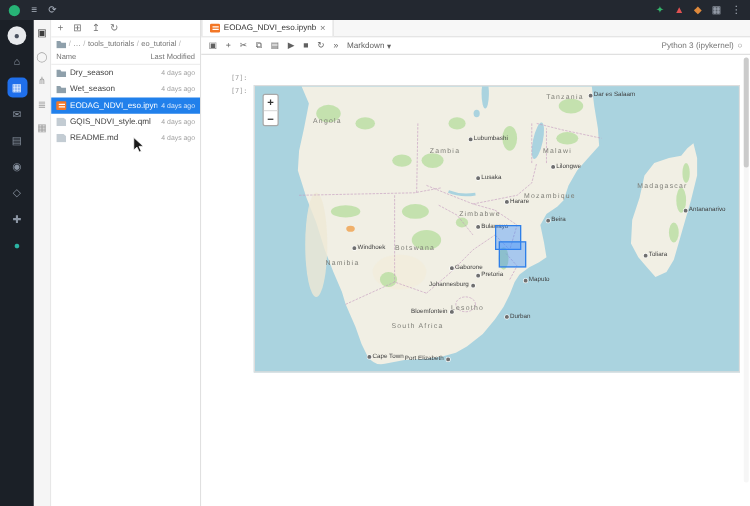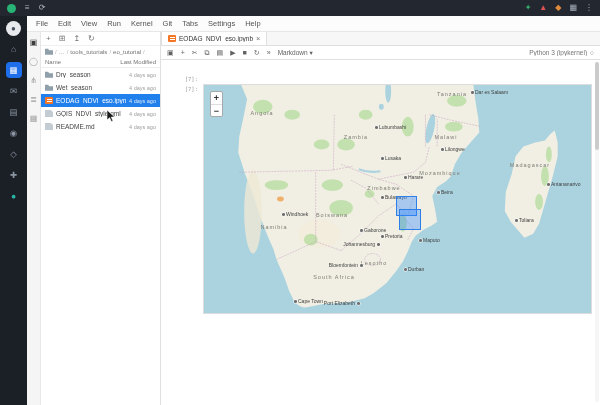--- a/index.html
+++ b/index.html
@@ -111,31 +111,20 @@
       <div class="tb-item active">▦</div>
       <div class="tb-item">✉</div>
       <div class="tb-item">▤</div>
       <div class="tb-item">◉</div>
       <div class="tb-item">◇</div>
       <div class="tb-item">✚</div>
       <div class="tb-item" style="color: rgb(43, 179, 163);">●</div>
     </div>
 
   <div class="jlab">
-    <div class="menubar">
-        <span class="menu-item">File</span>
-        <span class="menu-item">Edit</span>
-        <span class="menu-item">View</span>
-        <span class="menu-item">Run</span>
-        <span class="menu-item">Kernel</span>
-        <span class="menu-item">Git</span>
-        <span class="menu-item">Tabs</span>
-        <span class="menu-item">Settings</span>
-        <span class="menu-item">Help</span>
-      </div>
     <div class="jlab-body">
 
       <div class="activity">
           <div class="act-icon active">▣</div>
           <div class="act-icon">◯</div>
           <div class="act-icon">⋔</div>
           <div class="act-icon">≣</div>
           <div class="act-icon">▦</div>
         </div>
 

